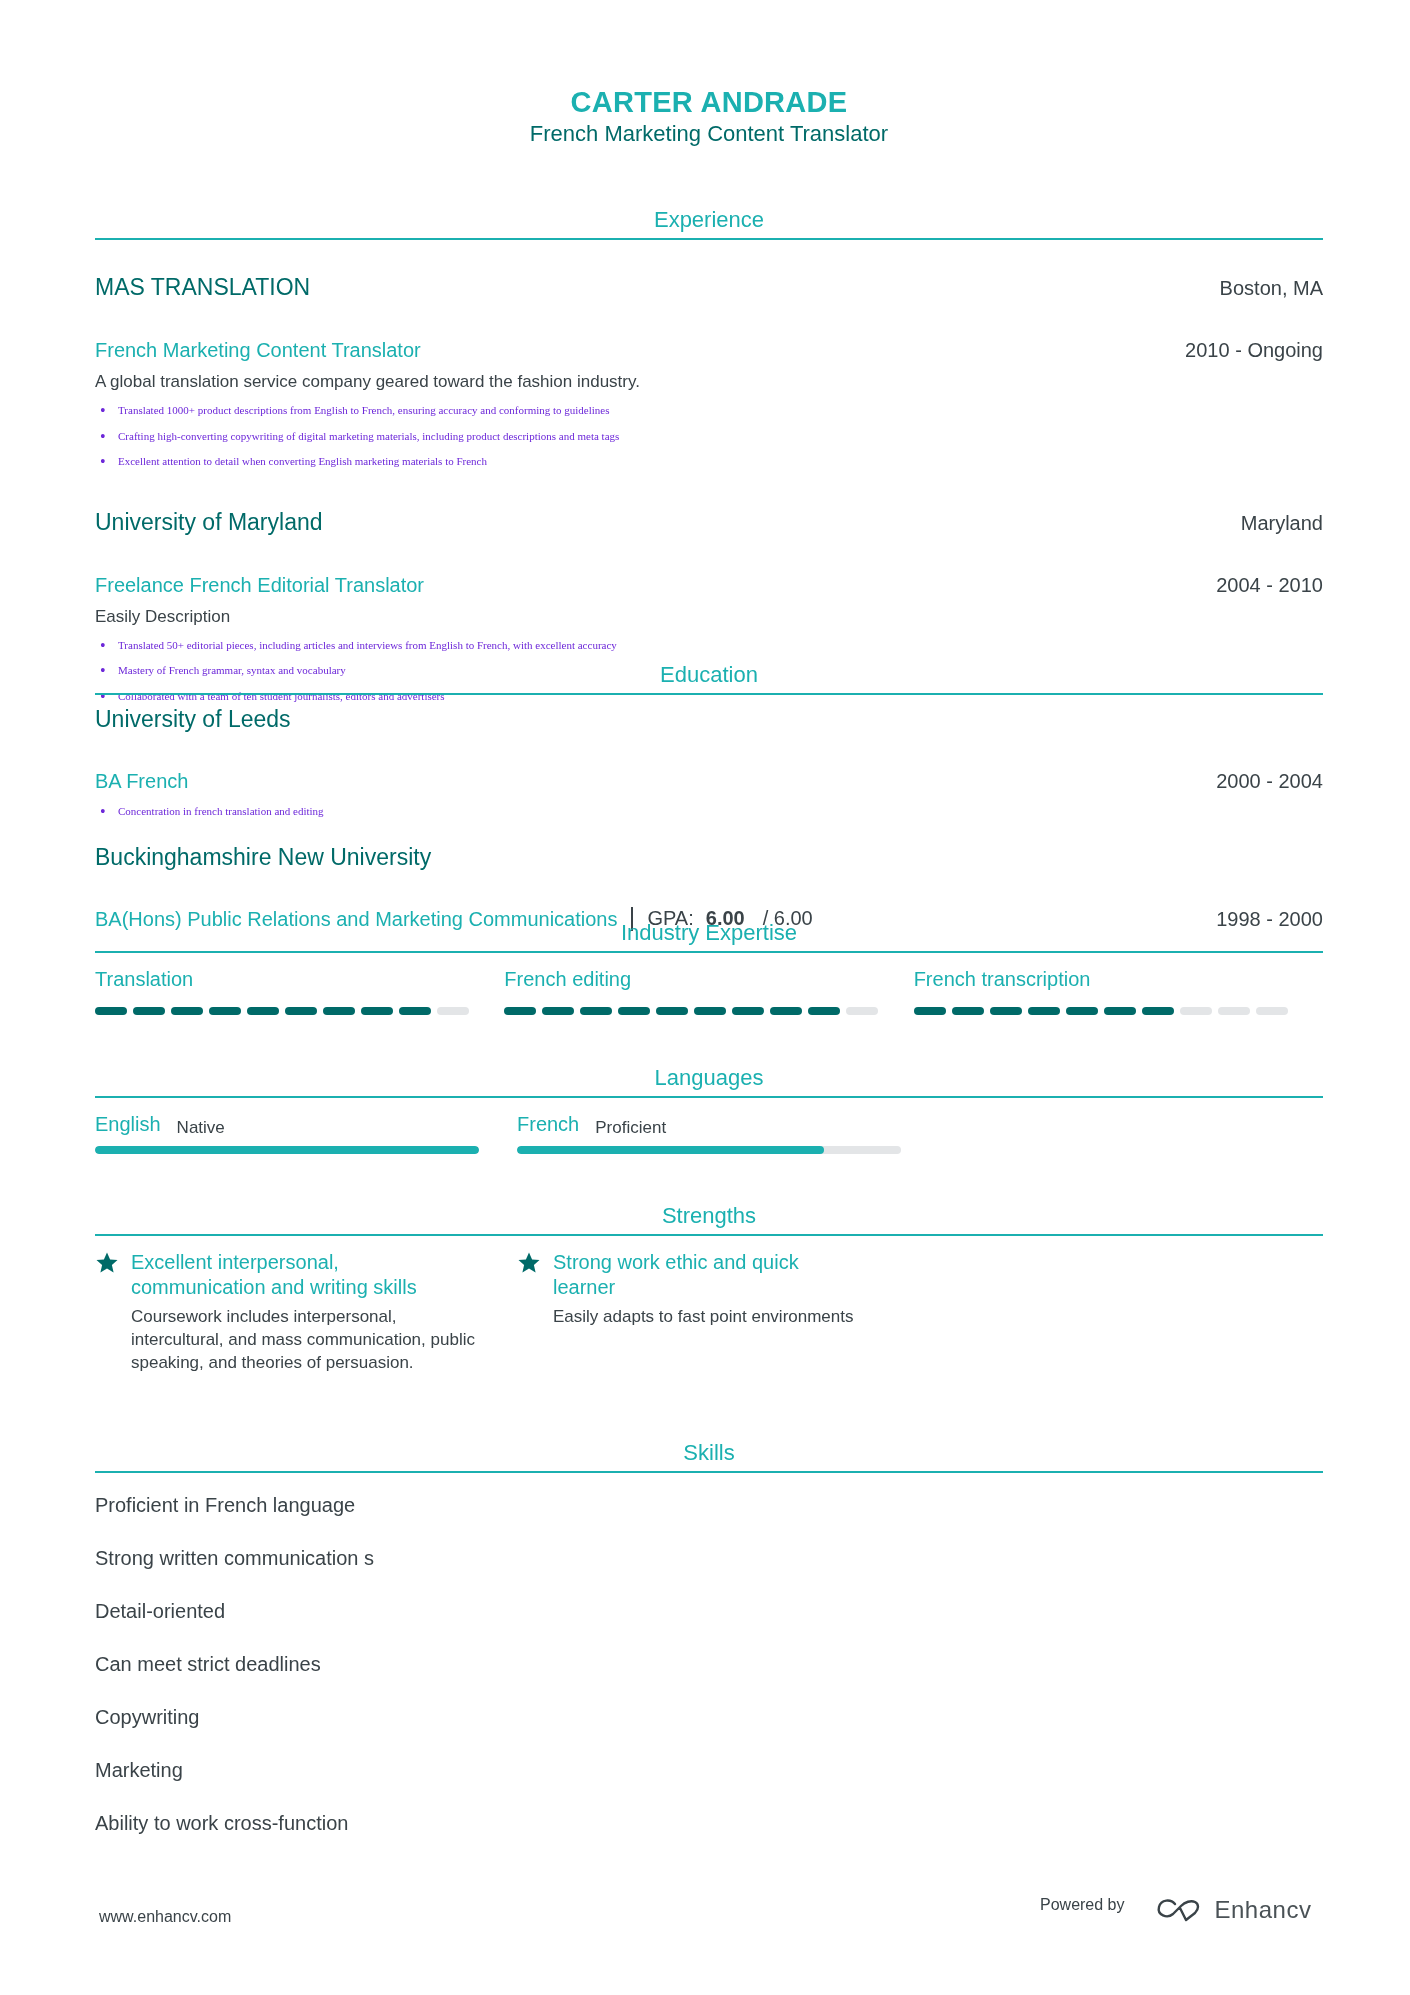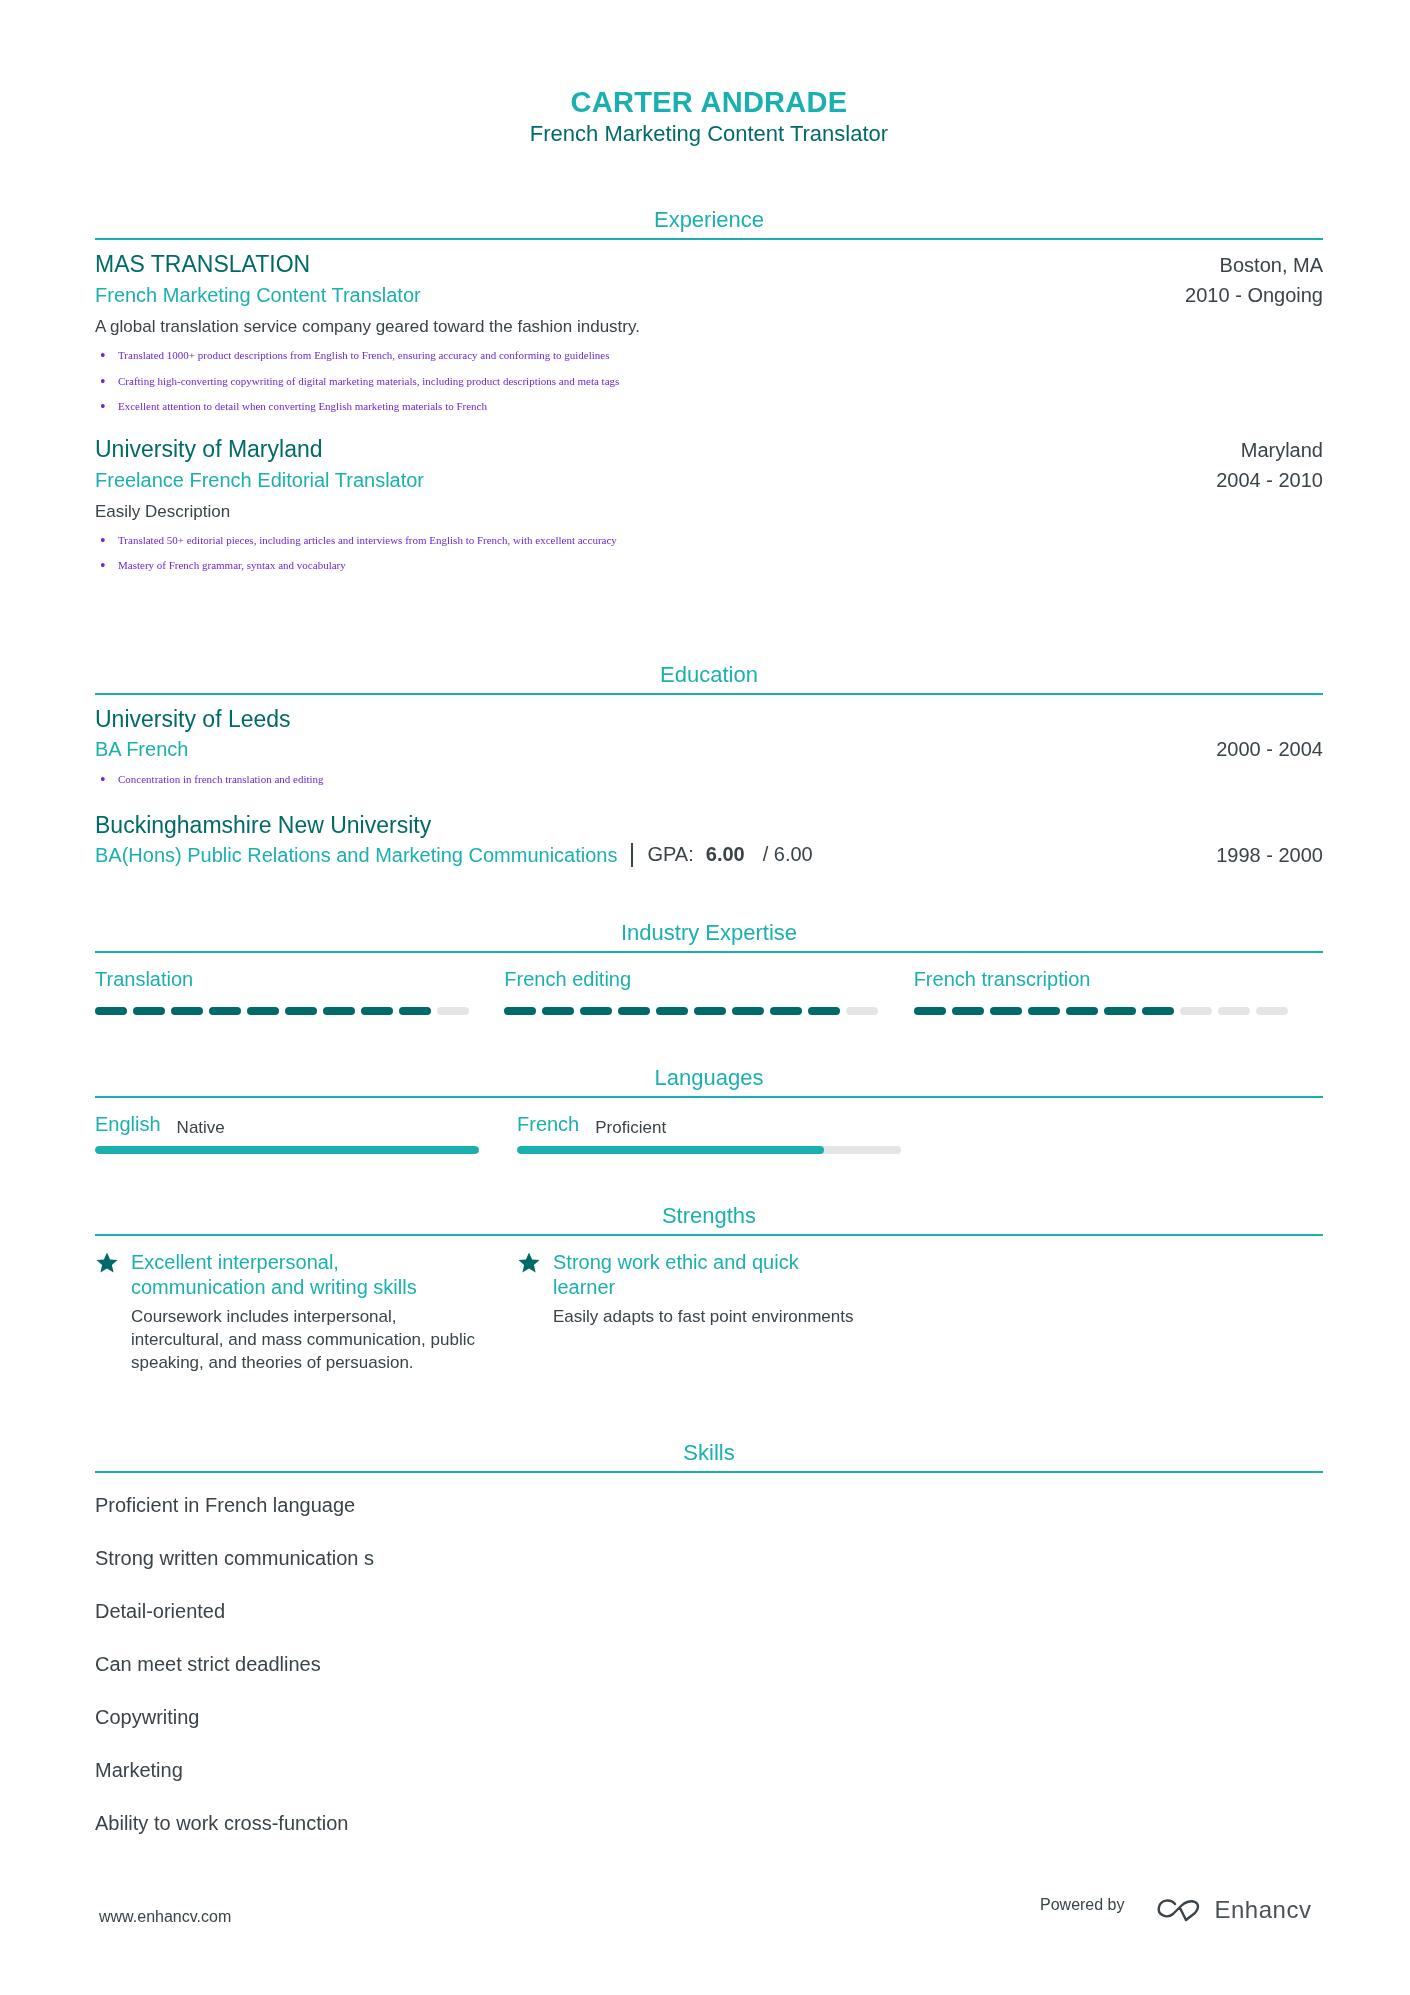--- a/index.html
+++ b/index.html
@@ -11,21 +11,21 @@
   .name { font-size: 29px; font-weight: bold; color: #1bb0b0; letter-spacing: 0.3px; line-height: 36px; }
   .headline { font-size: 22px; color: #006a68; line-height: 28px; margin-top: 0px; }
   .contacts { font-size: 18px; color: #3a4348; line-height: 26px; margin-top: 2px; }
   .contacts .sep { margin: 0 14px; }
 
   .section { position: absolute; left: 0; width: 1228px; }
   .section-title { text-align: center; font-size: 22px; color: #1bb0b0; line-height: 28px; height: 30px; }
   .section-rule { height: 2px; background: #1bb0b0; margin-top: 2px; }
 
   .entry { position: relative; }
-  .entry-top { display: flex; justify-content: space-between; align-items: baseline; }
+  .entry-top { display: flex; justify-content: space-between; align-items: baseline; margin-top: 32px; }
   .org { font-size: 23px; color: #006a68; line-height: 30px; }
   .loc { font-size: 20px; color: #3a4348; line-height: 30px; }
   .role { font-size: 20px; color: #1bb0b0; line-height: 30px; }
   .dates { font-size: 20px; color: #3a4348; line-height: 30px; }
   .desc { font-size: 17px; color: #3a4348; line-height: 26px; margin-top: 4px; }
   .bullets { list-style: none; margin-top: 3px; }
   .bullets li { font-size: 11px; color: #6d28d9; line-height: 25.5px; padding-left: 23px; position: relative; font-family: Liberation Serif, serif; }
   .bullets li::before { content: "•"; position: absolute; left: 5px; top: 0; font-size: 16px; }
 
   .gpa-row { display: flex; align-items: center; }
@@ -102,20 +102,21 @@
         <div class="loc">Maryland</div>
       </div>
       <div class="entry-top">
         <div class="role">Freelance French Editorial Translator</div>
         <div class="dates">2004 - 2010</div>
       </div>
       <div class="desc">Easily Description</div>
       <ul class="bullets">
         <li>Translated 50+ editorial pieces, including articles and interviews from English to French, with excellent accuracy</li>
         <li>Mastery of French grammar, syntax and vocabulary</li>
+        <li>Collaborated with a team of ten student journalists, editors and advertisers</li>
       </ul>
     </div>
   </div>
 
   <div class="section" style="top:661px;">
     <div class="section-title">Education</div>
     <div class="section-rule"></div>
 
     <div class="entry" style="margin-top:9px;">
       <div class="org">University of Leeds</div>

